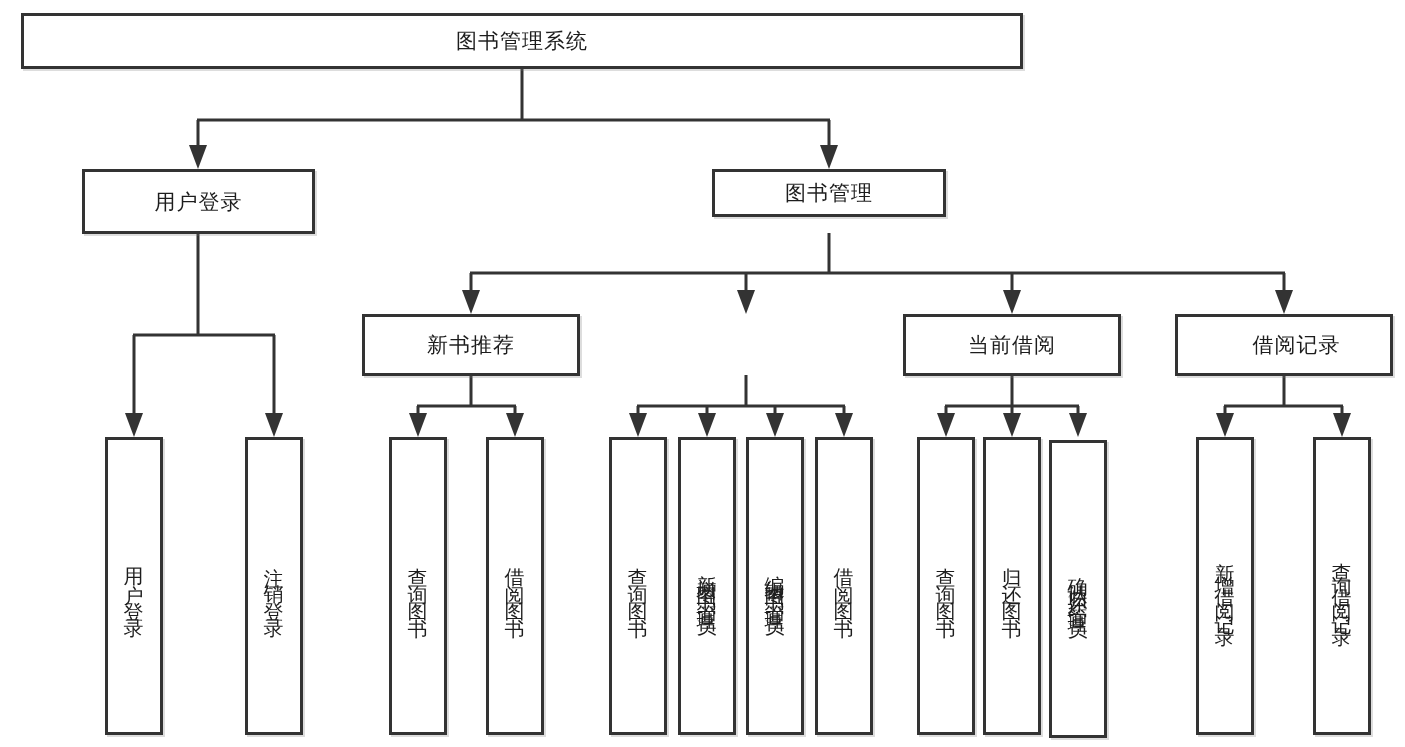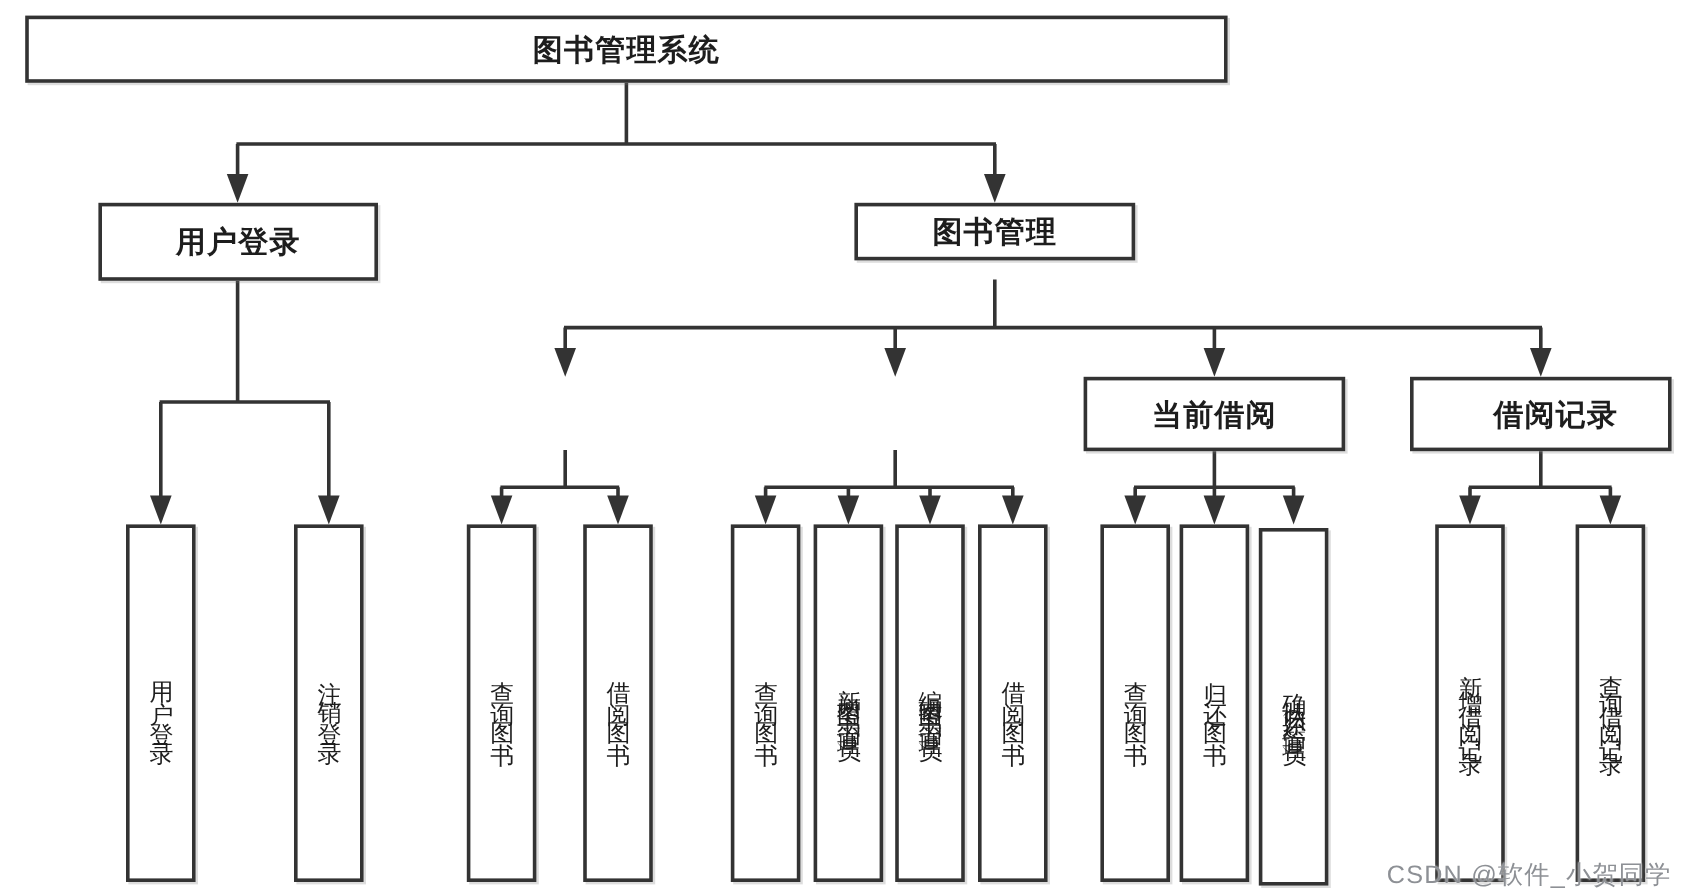--- a/index.html
+++ b/index.html
@@ -14,21 +14,21 @@
   .node{
     position:absolute;
     box-sizing:border-box;
     background:#ffffff;
     border:3px solid #333333;
     display:flex;align-items:center;justify-content:center;
     color:#1d1d1d;
     box-shadow:2px 2px 0 rgba(120,120,120,0.25);
     z-index:1;
   }
-  .h-node{font-size:25px;letter-spacing:1px;font-weight:bold;}
+  .h-node{font-size:21px;letter-spacing:1px;}
   .leaf{width:58px;top:437px;height:298px;}
   .v-label{
     writing-mode:vertical-rl;
     text-orientation:mixed;
     font-size:20px;
     line-height:1;
     color:#1d1d1d;
     white-space:nowrap;
   }
   .watermark{
@@ -83,20 +83,23 @@
     <span>图书管理系统</span>
   </div>
 
   <div class="node h-node" style="left:82px;top:169px;width:233px;height:65px;">
     <span>用户登录</span>
   </div>
   <div class="node h-node" style="left:712px;top:169px;width:234px;height:48px;">
     <span>图书管理</span>
   </div>
 
+  <div class="node h-node" style="left:362px;top:314px;width:218px;height:62px;">
+    <span>新书推荐</span>
+  </div>
   <div class="node h-node" style="left:903px;top:314px;width:218px;height:62px;">
     <span>当前借阅</span>
   </div>
   <div class="node h-node" style="left:1175px;top:314px;width:218px;height:62px;padding-left:25px;">
     <span>借阅记录</span>
   </div>
 
   <div class="node leaf" style="left:105px;">
     <span class="v-label" style="letter-spacing: 17px;">用户登录</span>
   </div>
@@ -134,15 +137,14 @@
     <span class="v-label" style="letter-spacing: 6px;">确认归还（管理员）</span>
   </div>
 
   <div class="node leaf" style="left:1196px;">
     <span class="v-label" style="letter-spacing: 13px;">新增借阅记录</span>
   </div>
   <div class="node leaf" style="left:1313px;">
     <span class="v-label" style="letter-spacing: 13px;">查询借阅记录</span>
   </div>
 
-  <div class="watermark">CSDN @软件_小贺同学</div>
 
 </div>
 
 </body></html>

